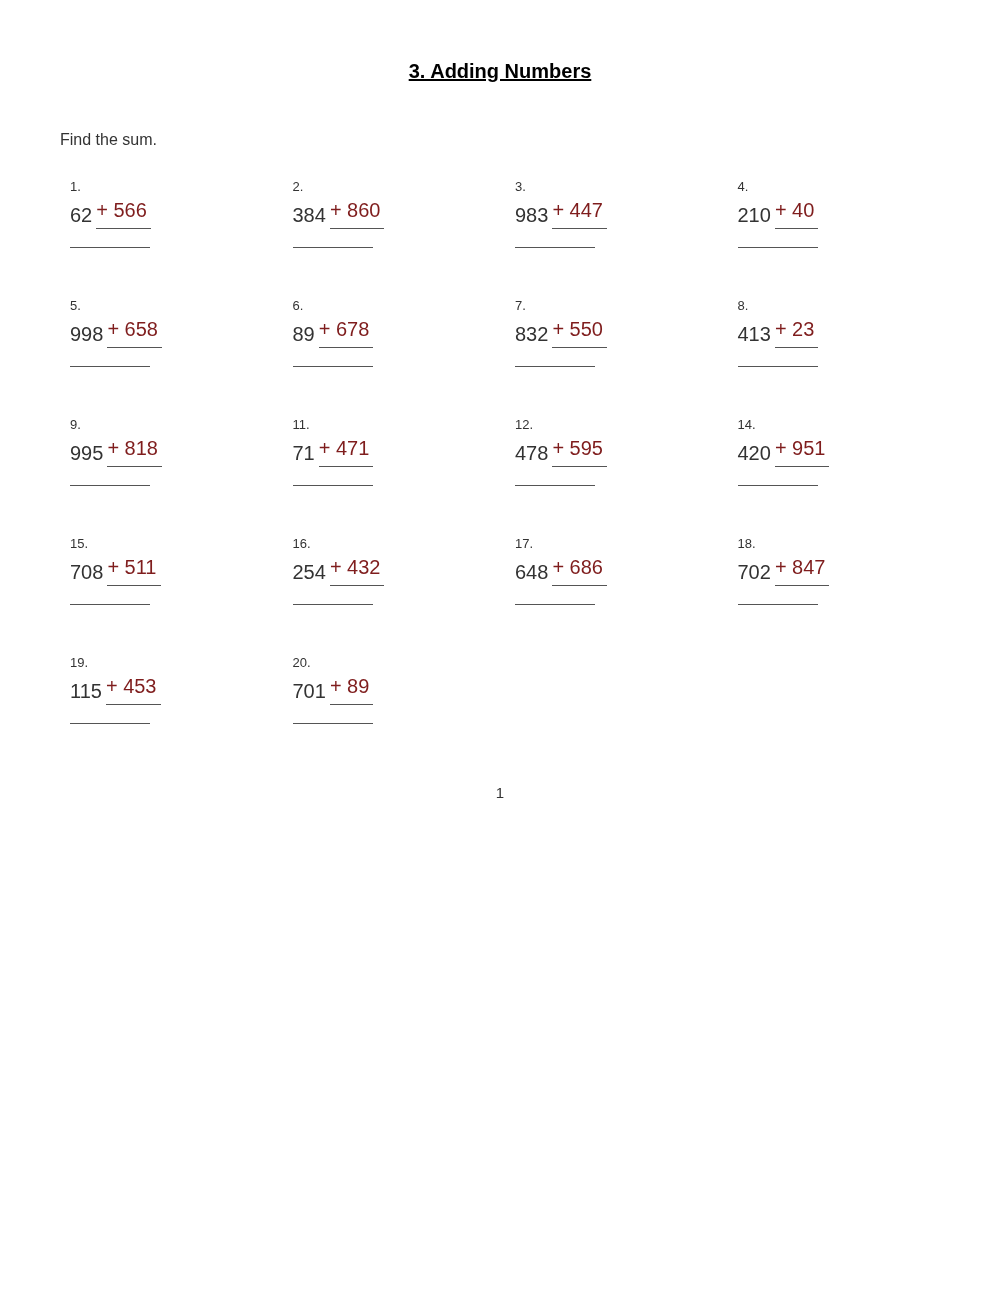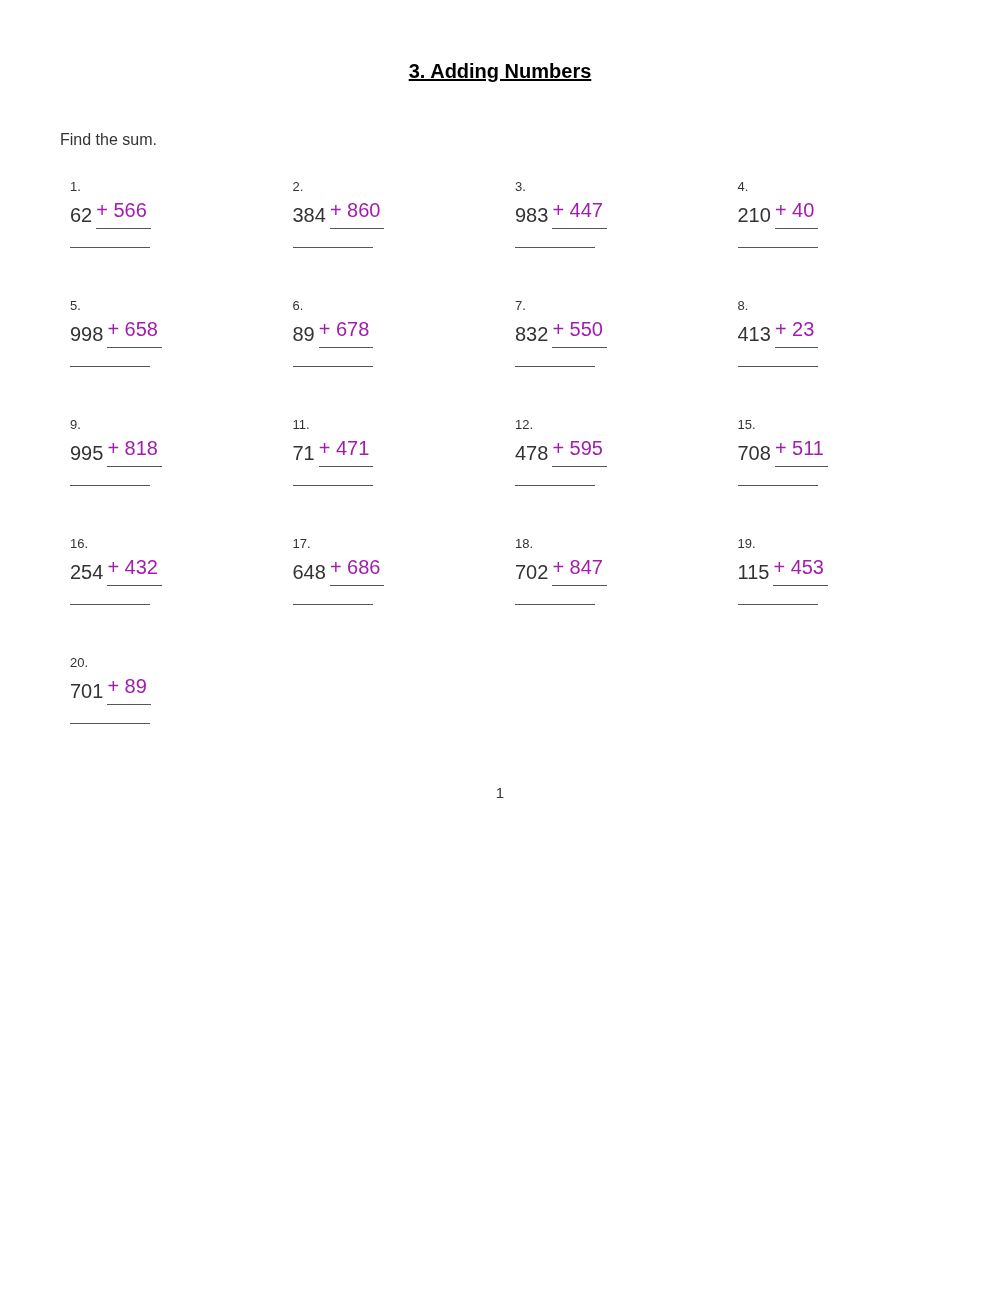--- a/index.html
+++ b/index.html
@@ -61,21 +61,21 @@
     .top-number {
       font-size: 20px;
       color: #333;
       font-family: Arial, sans-serif;
       line-height: 1.4;
       padding-right: 4px;
     }
 
     .bottom-number {
       font-size: 20px;
-      color: #a21caf;
+      color: #7f1d1d;
       font-family: Arial, sans-serif;
       line-height: 1.4;
       border-bottom: 1.5px solid #555;
       padding-bottom: 4px;
       padding-right: 4px;
       width: 100%;
       text-align: right;
     }
 
     .answer-line {
@@ -190,20 +190,28 @@
       </div>
       <div class="problem">
         <span class="problem-number">12.</span>
         <div class="num-area">
           <div class="top-number">478</div>
           <div class="bottom-number">+ 595</div>
         </div>
         <div class="answer-line"></div>
       </div>
       <div class="problem">
+        <span class="problem-number">14.</span>
+        <div class="num-area">
+          <div class="top-number">420</div>
+          <div class="bottom-number">+ 951</div>
+        </div>
+        <div class="answer-line"></div>
+      </div>
+      <div class="problem">
         <span class="problem-number">15.</span>
         <div class="num-area">
           <div class="top-number">708</div>
           <div class="bottom-number">+ 511</div>
         </div>
         <div class="answer-line"></div>
       </div>
       <div class="problem">
         <span class="problem-number">16.</span>
         <div class="num-area">

